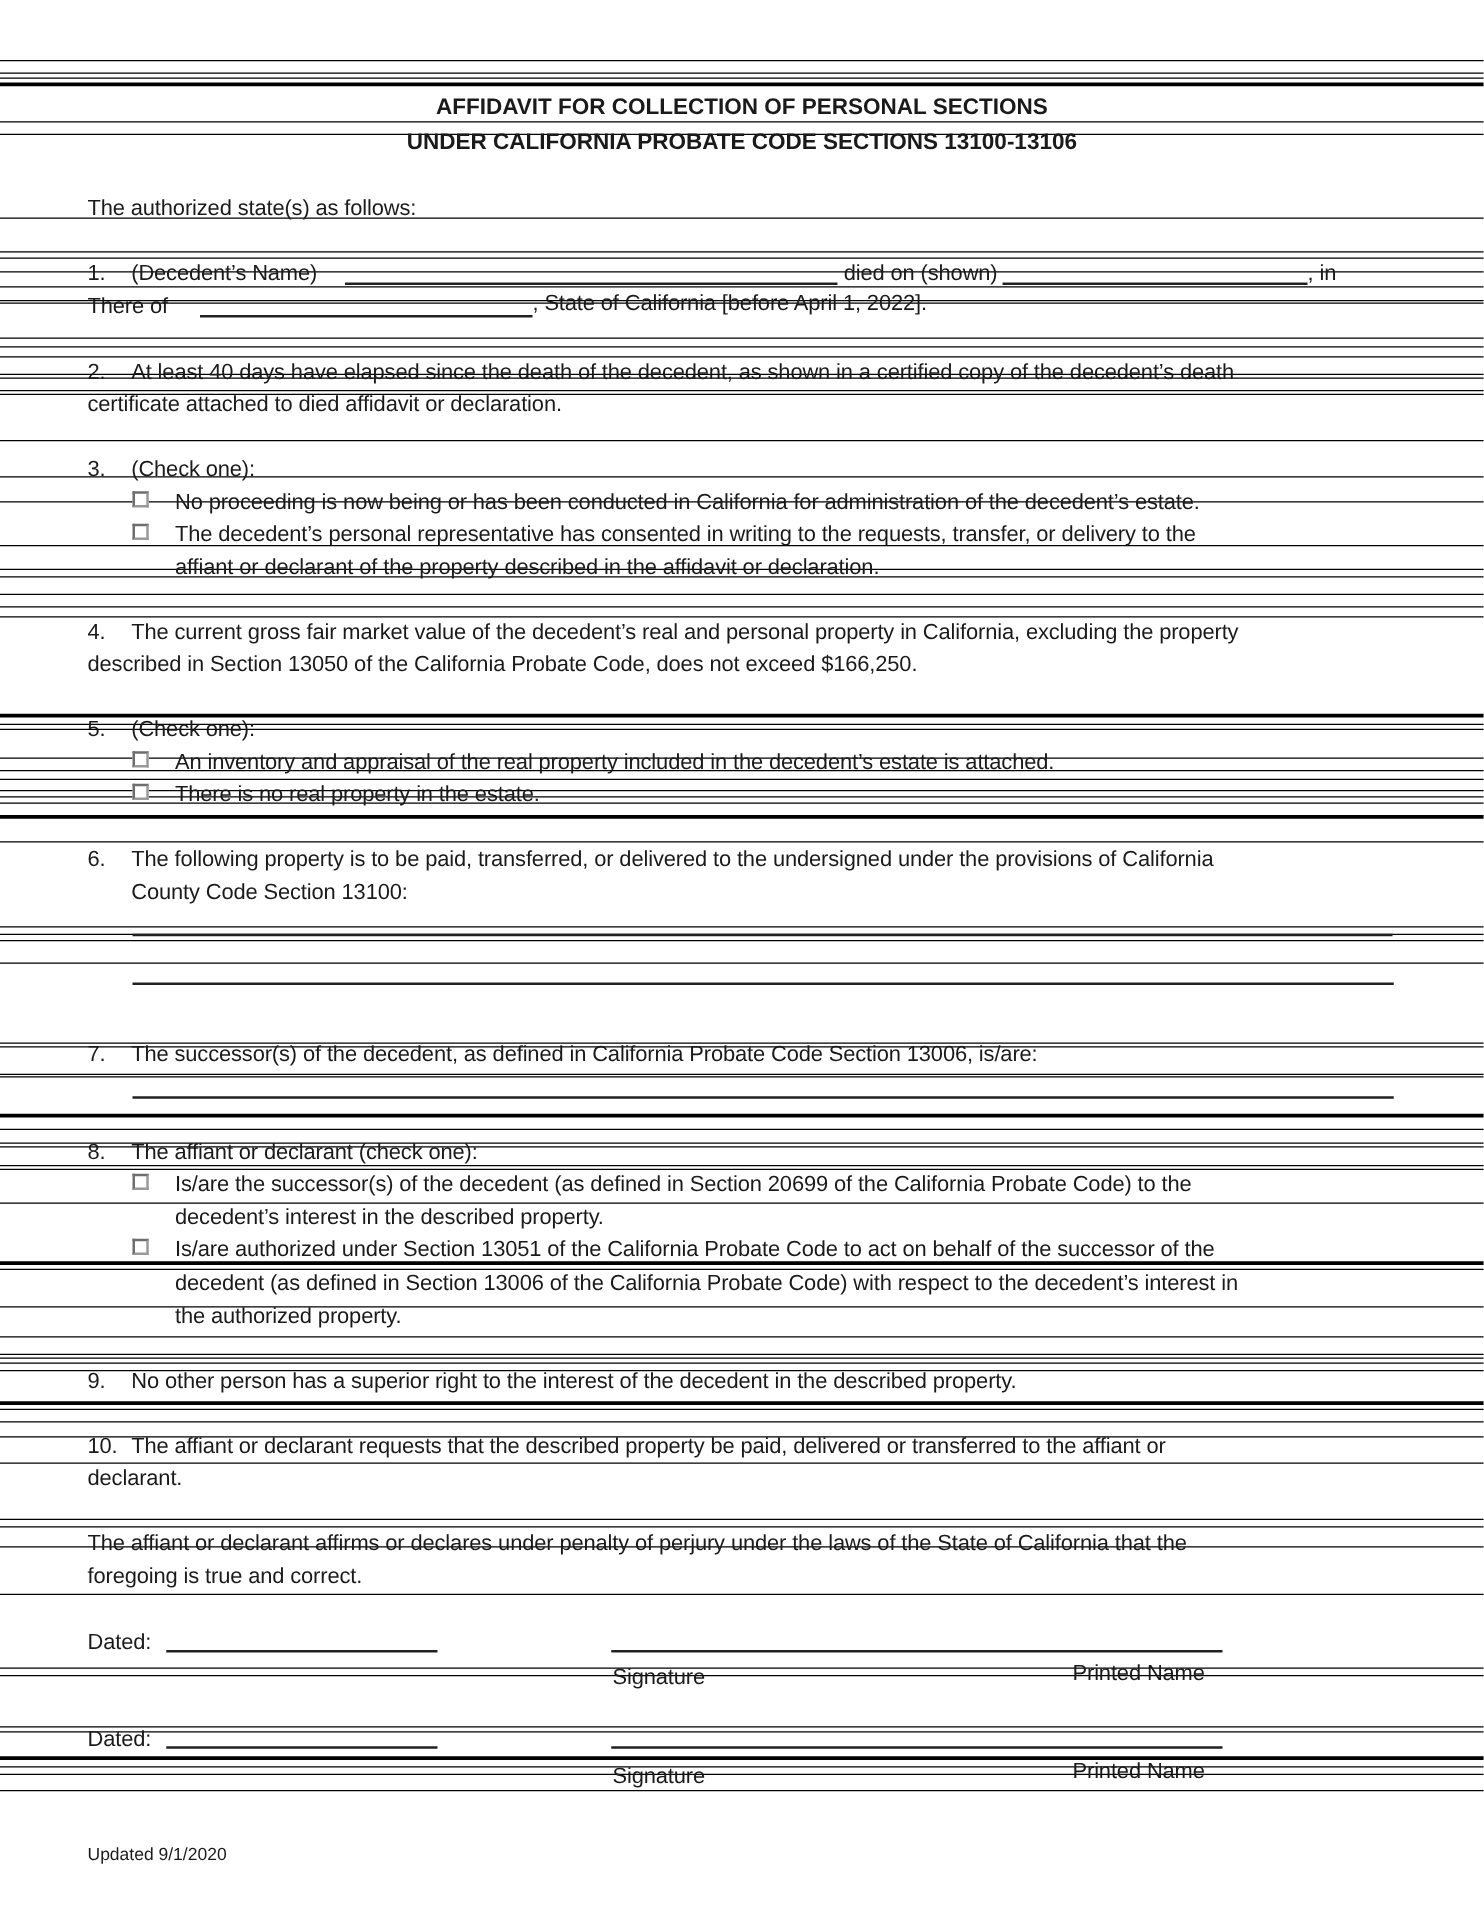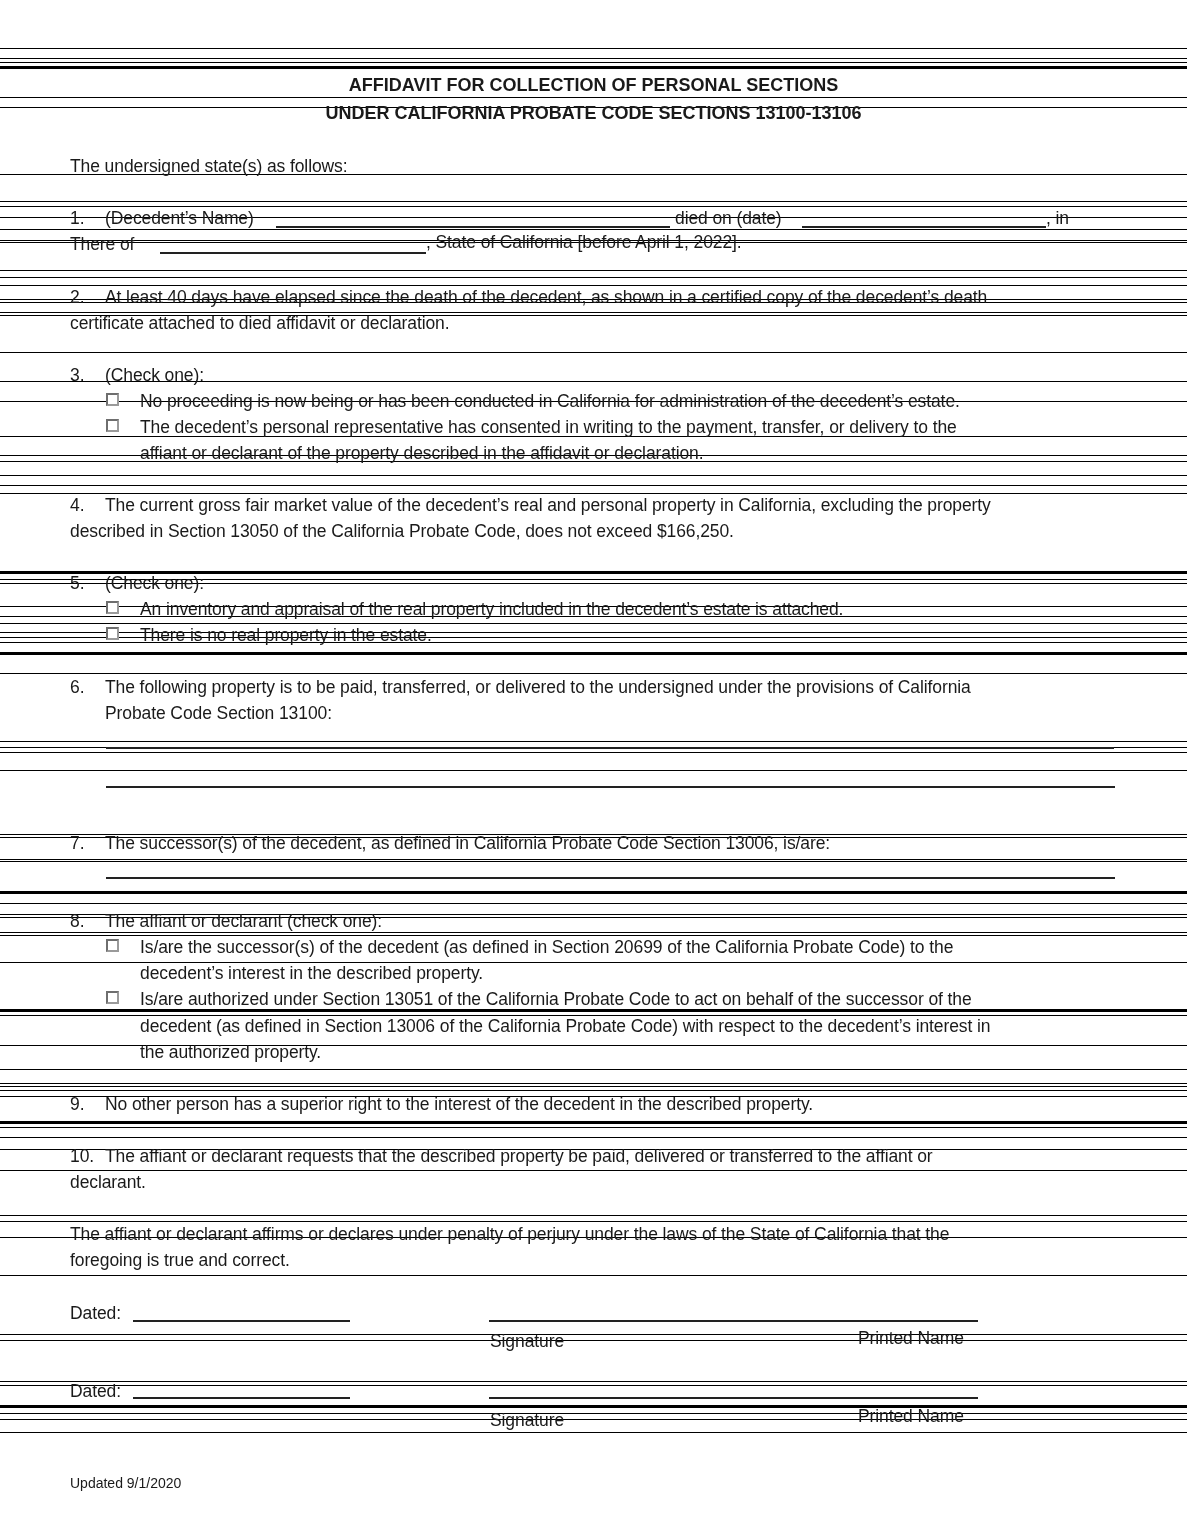--- a/index.html
+++ b/index.html
@@ -95,47 +95,47 @@
   <div class="rule" style="top:1385px"></div>
   <div class="rule thick" style="top:1405px"></div>
   <div class="rule" style="top:1413px"></div>
   <div class="rule" style="top:1419px"></div>
   <div class="rule" style="top:1432px"></div>
 </div>
 
 <div class="title" style="top:74px">AFFIDAVIT FOR COLLECTION OF PERSONAL SECTIONS</div>
 <div class="title" style="top:102px">UNDER CALIFORNIA PROBATE CODE SECTIONS 13100-13106</div>
 
-<div class="txt" style="left:70px;top:156px">The undersigned state(s) as follows:</div>
+<div class="txt" style="left:70px;top:156px">The authorized state(s) as follows:</div>
 
 <div>
   <div class="txt" style="left:70px;top:208px">1.</div>
   <div class="txt" style="left:105px;top:208px">(Decedent’s Name)</div>
   <div class="blank" style="left:276px;top:226px;width:394px"></div>
-  <div class="txt" style="left:675px;top:208px">died on (date)</div>
+  <div class="txt" style="left:675px;top:208px">died on (shown)</div>
   <div class="blank" style="left:802px;top:226px;width:244px"></div>
   <div class="txt" style="left:1046px;top:208px">, in</div>
   <div class="txt" style="left:70px;top:234px">There of</div>
   <div class="blank" style="left:160px;top:252px;width:266px"></div>
   <div class="txt" style="left:426px;top:232px">, State of California [before April 1, 2022].</div>
 </div>
 
 <div>
   <div class="txt" style="left:70px;top:287px">2.</div>
   <div class="txt" style="left:105px;top:287px">At least 40 days have elapsed since the death of the decedent, as shown in a certified copy of the decedent’s death</div>
   <div class="txt" style="left:70px;top:313px">certificate attached to died affidavit or declaration.</div>
 </div>
 
 <div>
   <div class="txt" style="left:70px;top:365px">3.</div>
   <div class="txt" style="left:105px;top:365px">(Check one):</div>
   <div class="cb" style="left:106px;top:393px"></div>
   <div class="txt" style="left:140px;top:391px">No proceeding is now being or has been conducted in California for administration of the decedent’s estate.</div>
   <div class="cb" style="left:106px;top:419px"></div>
-  <div class="txt" style="left:140px;top:417px">The decedent’s personal representative has consented in writing to the payment, transfer, or delivery to the</div>
+  <div class="txt" style="left:140px;top:417px">The decedent’s personal representative has consented in writing to the requests, transfer, or delivery to the</div>
   <div class="txt" style="left:140px;top:443px">affiant or declarant of the property described in the affidavit or declaration.</div>
 </div>
 
 <div>
   <div class="txt" style="left:70px;top:495px">4.</div>
   <div class="txt" style="left:105px;top:495px">The current gross fair market value of the decedent’s real and personal property in California, excluding the property</div>
   <div class="txt" style="left:70px;top:521px">described in Section 13050 of the California Probate Code, does not exceed $166,250.</div>
 </div>
 
 <div>
@@ -143,21 +143,21 @@
   <div class="txt" style="left:105px;top:573px">(Check one):</div>
   <div class="cb" style="left:106px;top:601px"></div>
   <div class="txt" style="left:140px;top:599px">An inventory and appraisal of the real property included in the decedent’s estate is attached.</div>
   <div class="cb" style="left:106px;top:627px"></div>
   <div class="txt" style="left:140px;top:625px">There is no real property in the estate.</div>
 </div>
 
 <div>
   <div class="txt" style="left:70px;top:677px">6.</div>
   <div class="txt" style="left:105px;top:677px">The following property is to be paid, transferred, or delivered to the undersigned under the provisions of California</div>
-  <div class="txt" style="left:105px;top:703px">Probate Code Section 13100:</div>
+  <div class="txt" style="left:105px;top:703px">County Code Section 13100:</div>
   <div class="blank" style="left:106px;top:747px;width:1008px"></div>
   <div class="blank" style="left:106px;top:786px;width:1009px"></div>
 </div>
 
 <div>
   <div class="txt" style="left:70px;top:833px">7.</div>
   <div class="txt" style="left:105px;top:833px">The successor(s) of the decedent, as defined in California Probate Code Section 13006, is/are:</div>
   <div class="blank" style="left:106px;top:877px;width:1009px"></div>
 </div>
 

